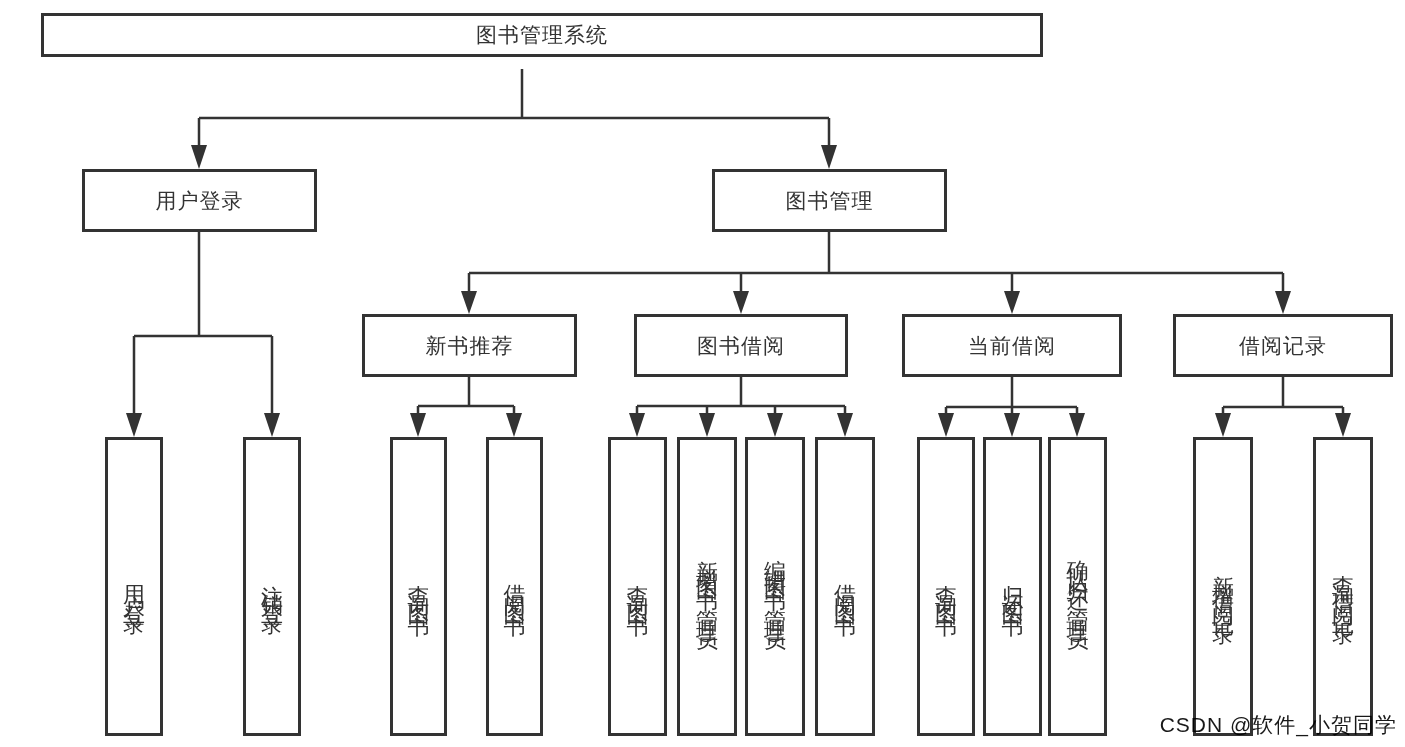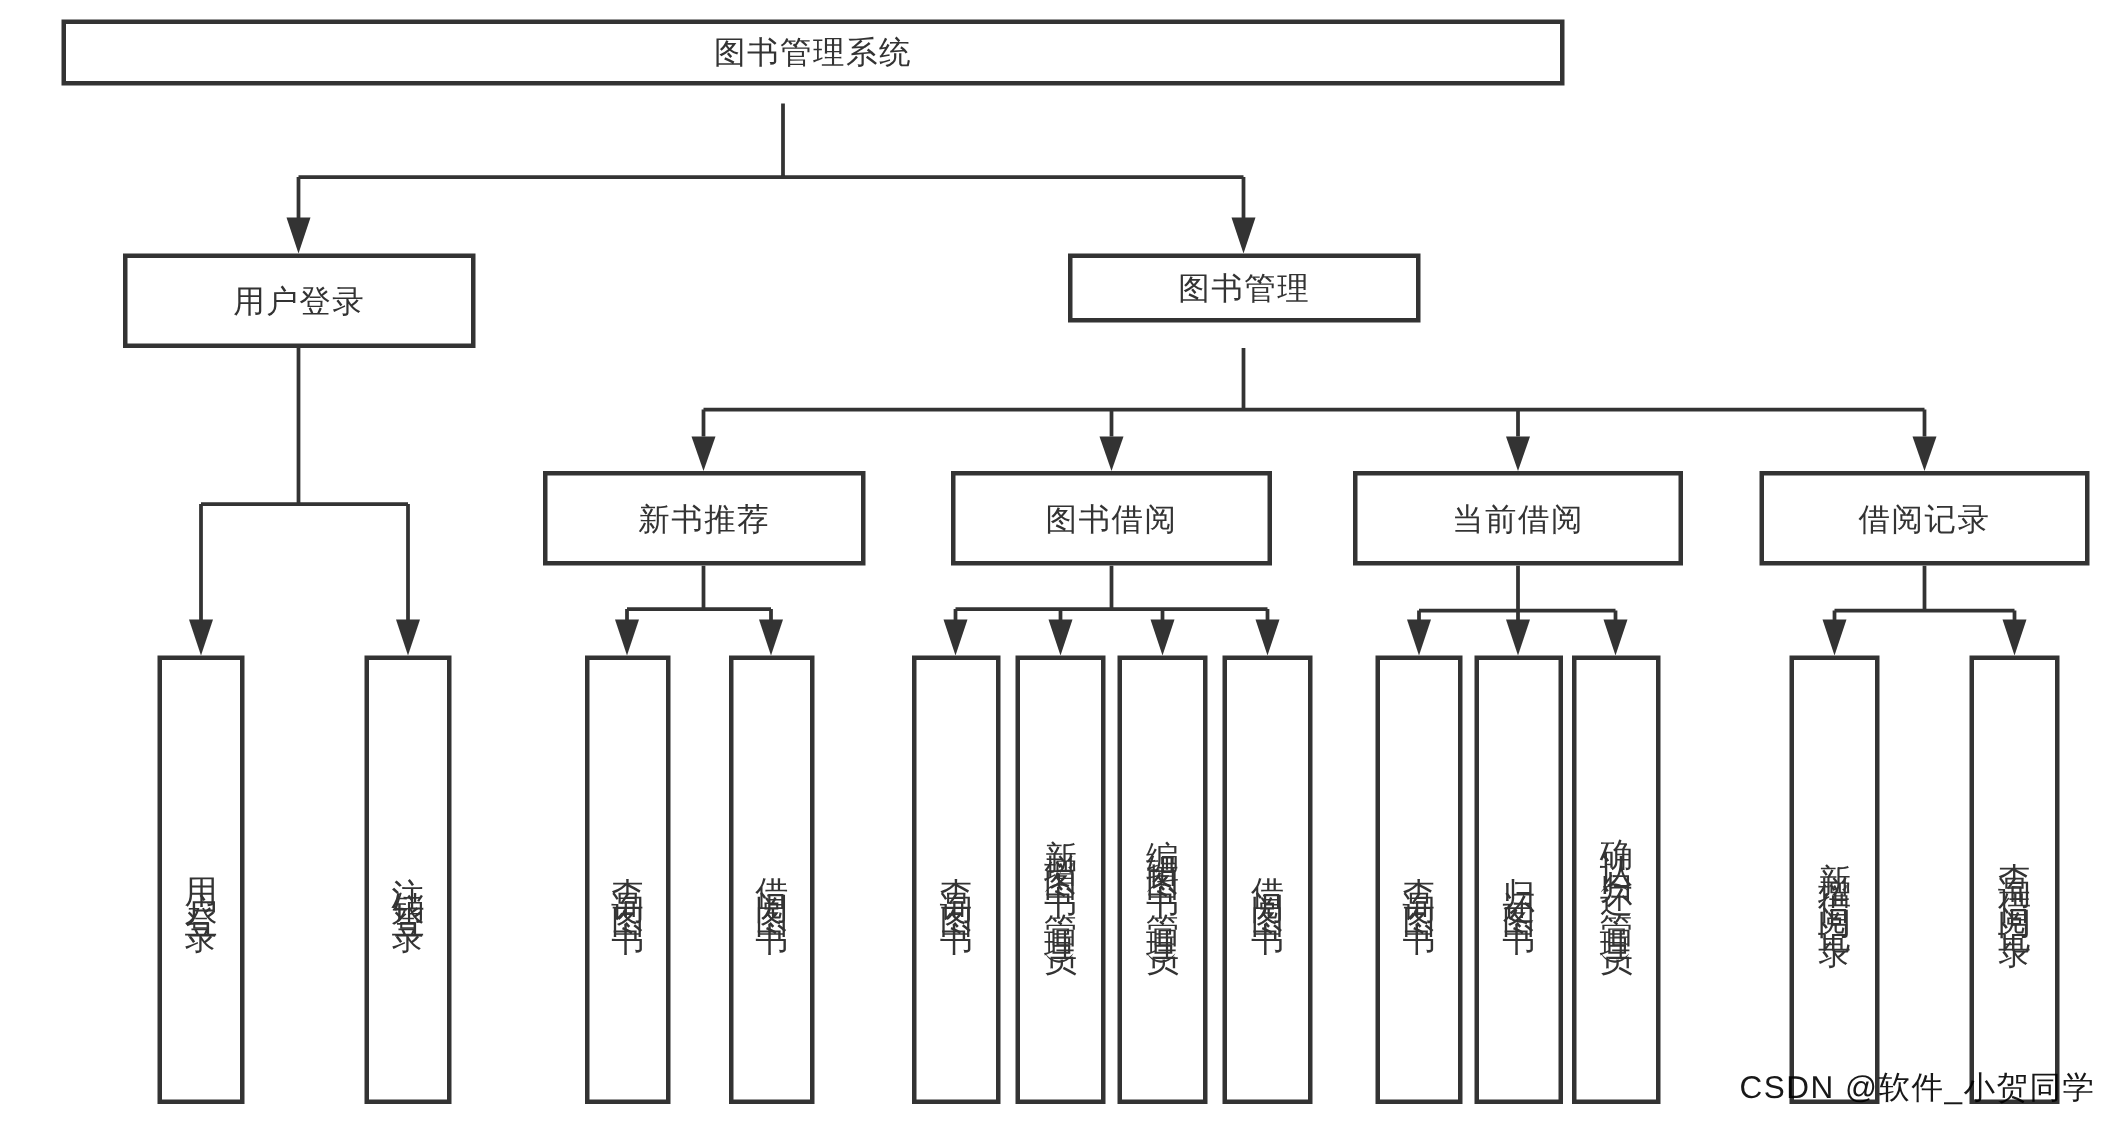--- a/index.html
+++ b/index.html
@@ -37,21 +37,21 @@
     writing-mode: vertical-rl;
     text-orientation: mixed;
     font-size: 22px;
     line-height: 1;
     letter-spacing: 10px;
     color: #333333;
     white-space: nowrap;
   }
   .root-box   { left: 21px;   top: 13px;  width: 1002px; height: 44px; margin-left: 20px; }
   .n2a        { left: 82px;   top: 169px; width: 235px;  height: 63px; }
-  .n2b        { left: 712px;  top: 169px; width: 235px;  height: 46px; }
+  .n2b        { left: 712px;  top: 169px; width: 235px;  height: 63px; }
   .n3a        { left: 362px;  top: 314px; width: 215px;  height: 63px; }
   .n3b        { left: 634px;  top: 314px; width: 214px;  height: 63px; }
   .n3c        { left: 902px;  top: 314px; width: 220px;  height: 63px; }
   .n3d        { left: 1173px; top: 314px; width: 220px;  height: 63px; }
   .lf  { top: 437px; height: 299px; }
   .a1 { left: 105px;  width: 58px; }
   .a2 { left: 243px;  width: 58px; }
   .b1 { left: 390px;  width: 57px; }
   .b2 { left: 486px;  width: 57px; }
   .c1 { left: 608px;  width: 59px; }

